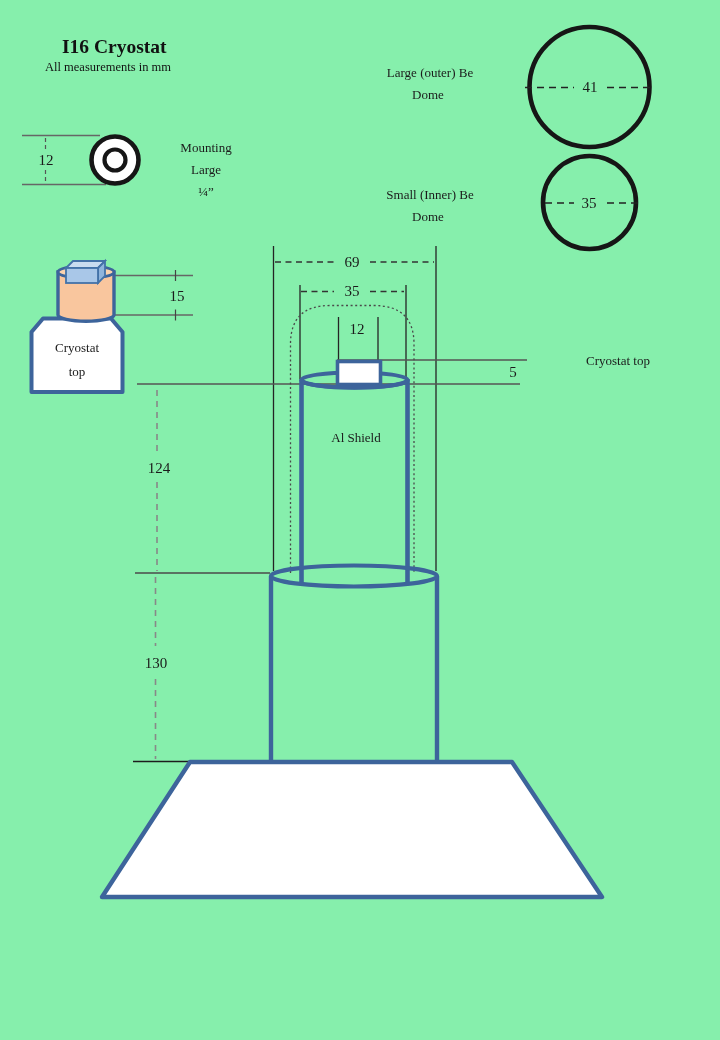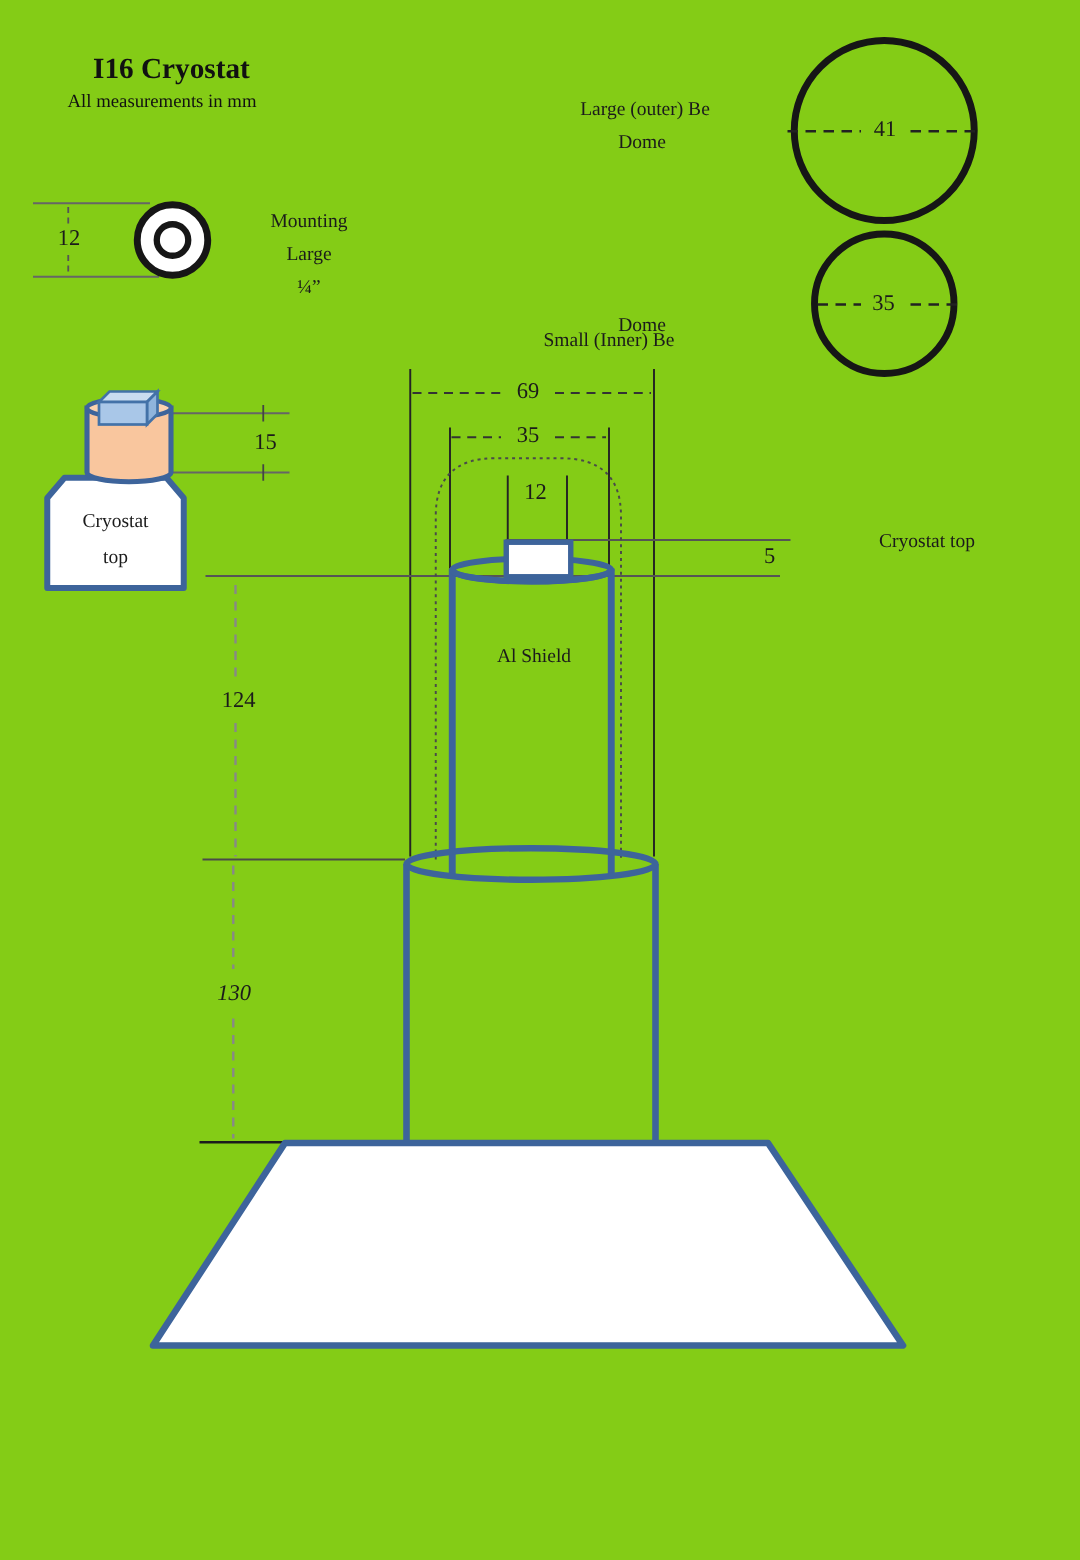--- a/index.html
+++ b/index.html
@@ -1,16 +1,16 @@
 <!DOCTYPE html>
 <html><head>
 <meta charset="utf-8">
 <style>
   html,body{margin:0;padding:0;background:#ffffff;}
-  #page{position:relative;width:720px;height:1040px;background:#84cc16;overflow:hidden;
+  #page{position:relative;width:720px;height:1040px;background:#86efac;overflow:hidden;
         font-family:"Liberation Serif",serif;}
   svg{position:absolute;left:0;top:0;}
   .lbl{position:absolute;transform:translate(-50%,-50%);white-space:nowrap;
        color:#1b1b1b;font-family:"Liberation Serif",serif;font-size:13px;line-height:1;}
   .dim{font-size:15px;}
   .title{position:absolute;left:62px;top:36px;font-size:19.5px;font-weight:bold;color:#111;}
   .subtitle{position:absolute;left:45px;top:60px;font-size:12.5px;color:#111;}
 </style>
 </head>
 <body>
@@ -102,31 +102,31 @@
 
   <div class="lbl" style="left:206px;top:147px;">Mounting</div>
   <div class="lbl" style="left:206px;top:169px;">Large</div>
   <div class="lbl" style="left:206px;top:191px;">¼”</div>
   <div class="lbl dim" style="left:46px;top:160px;">12</div>
 
   <div class="lbl" style="left:430px;top:72px;">Large (outer) Be</div>
   <div class="lbl" style="left:428px;top:94px;">Dome</div>
   <div class="lbl dim" style="left:590px;top:87px;">41</div>
 
-  <div class="lbl" style="left:406px;top:194px;margin-top:32px;">Small (Inner) Be</div>
+  <div class="lbl" style="left:430px;top:194px;">Small (Inner) Be</div>
   <div class="lbl" style="left:428px;top:216px;">Dome</div>
   <div class="lbl dim" style="left:589px;top:203px;">35</div>
 
   <div class="lbl dim" style="left:352px;top:262px;">69</div>
   <div class="lbl dim" style="left:352px;top:291px;">35</div>
   <div class="lbl dim" style="left:357px;top:329px;">12</div>
   <div class="lbl dim" style="left:177px;top:296px;">15</div>
   <div class="lbl dim" style="left:513px;top:372px;">5</div>
   <div class="lbl dim" style="left:159px;top:468px;">124</div>
-  <div class="lbl dim" style="left:156px;top:663px;font-style:italic;">130</div>
+  <div class="lbl dim" style="left:156px;top:663px;">130</div>
 
   <div class="lbl" style="left:618px;top:360px;">Cryostat top</div>
   <div class="lbl" style="left:356px;top:437px;">Al Shield</div>
 
   <div class="lbl" style="left:77px;top:347px;">Cryostat</div>
   <div class="lbl" style="left:77px;top:371px;">top</div>
 
 </div>
 
 </body></html>

